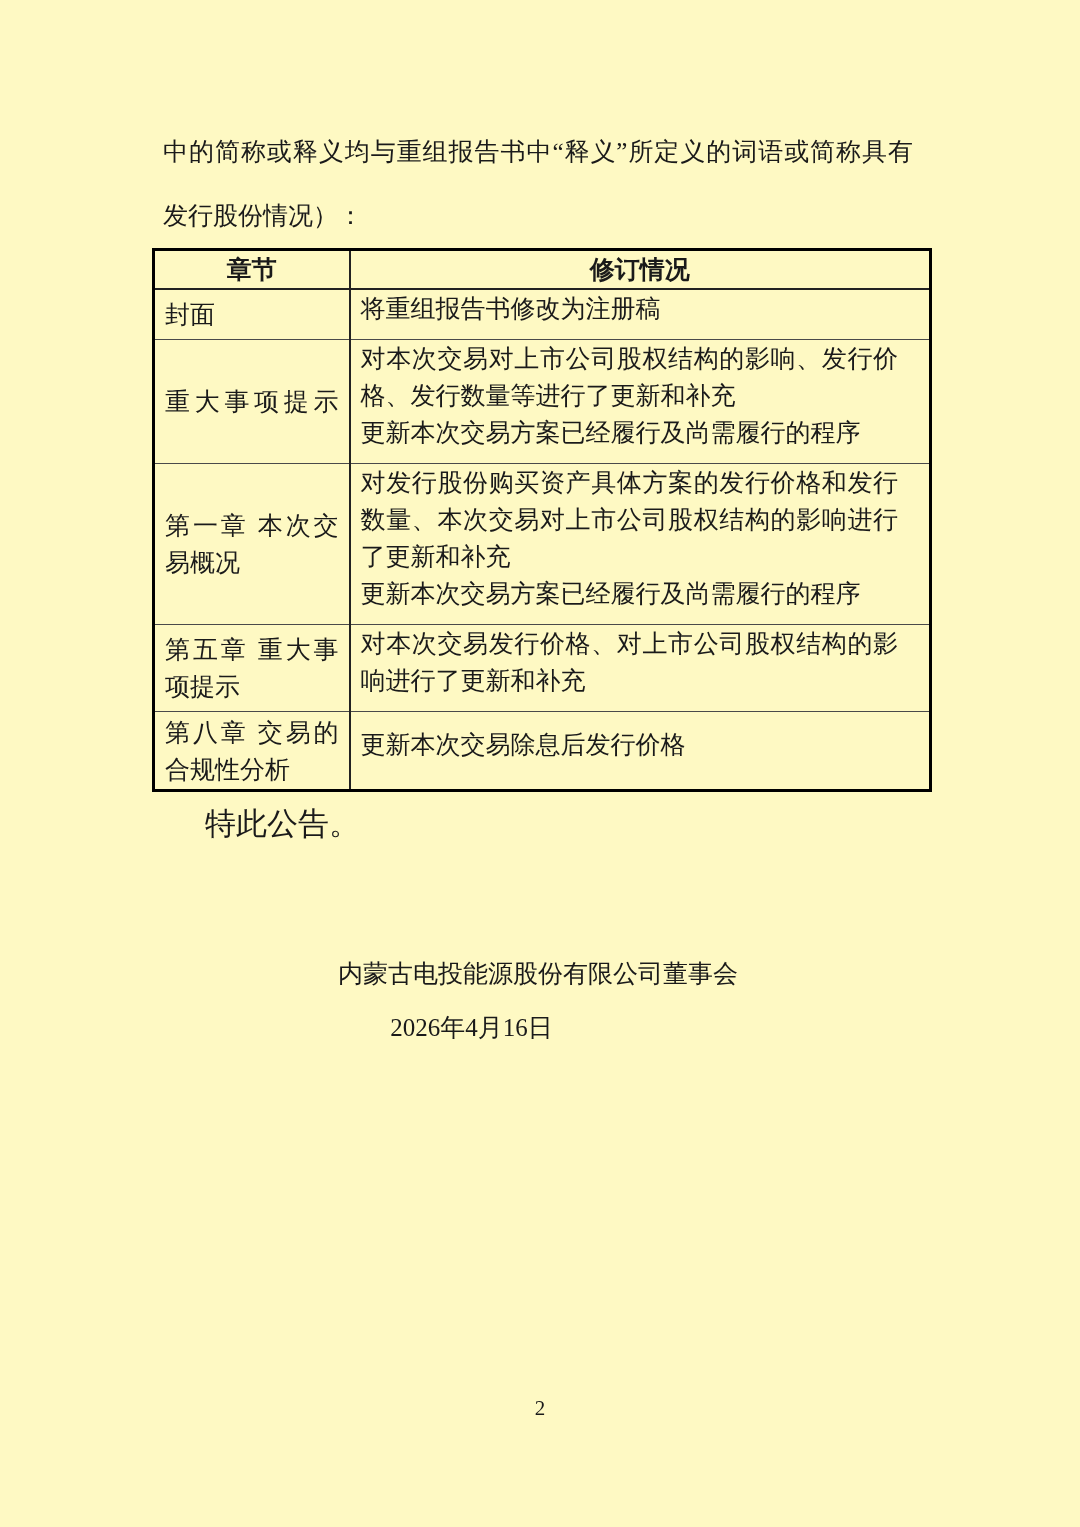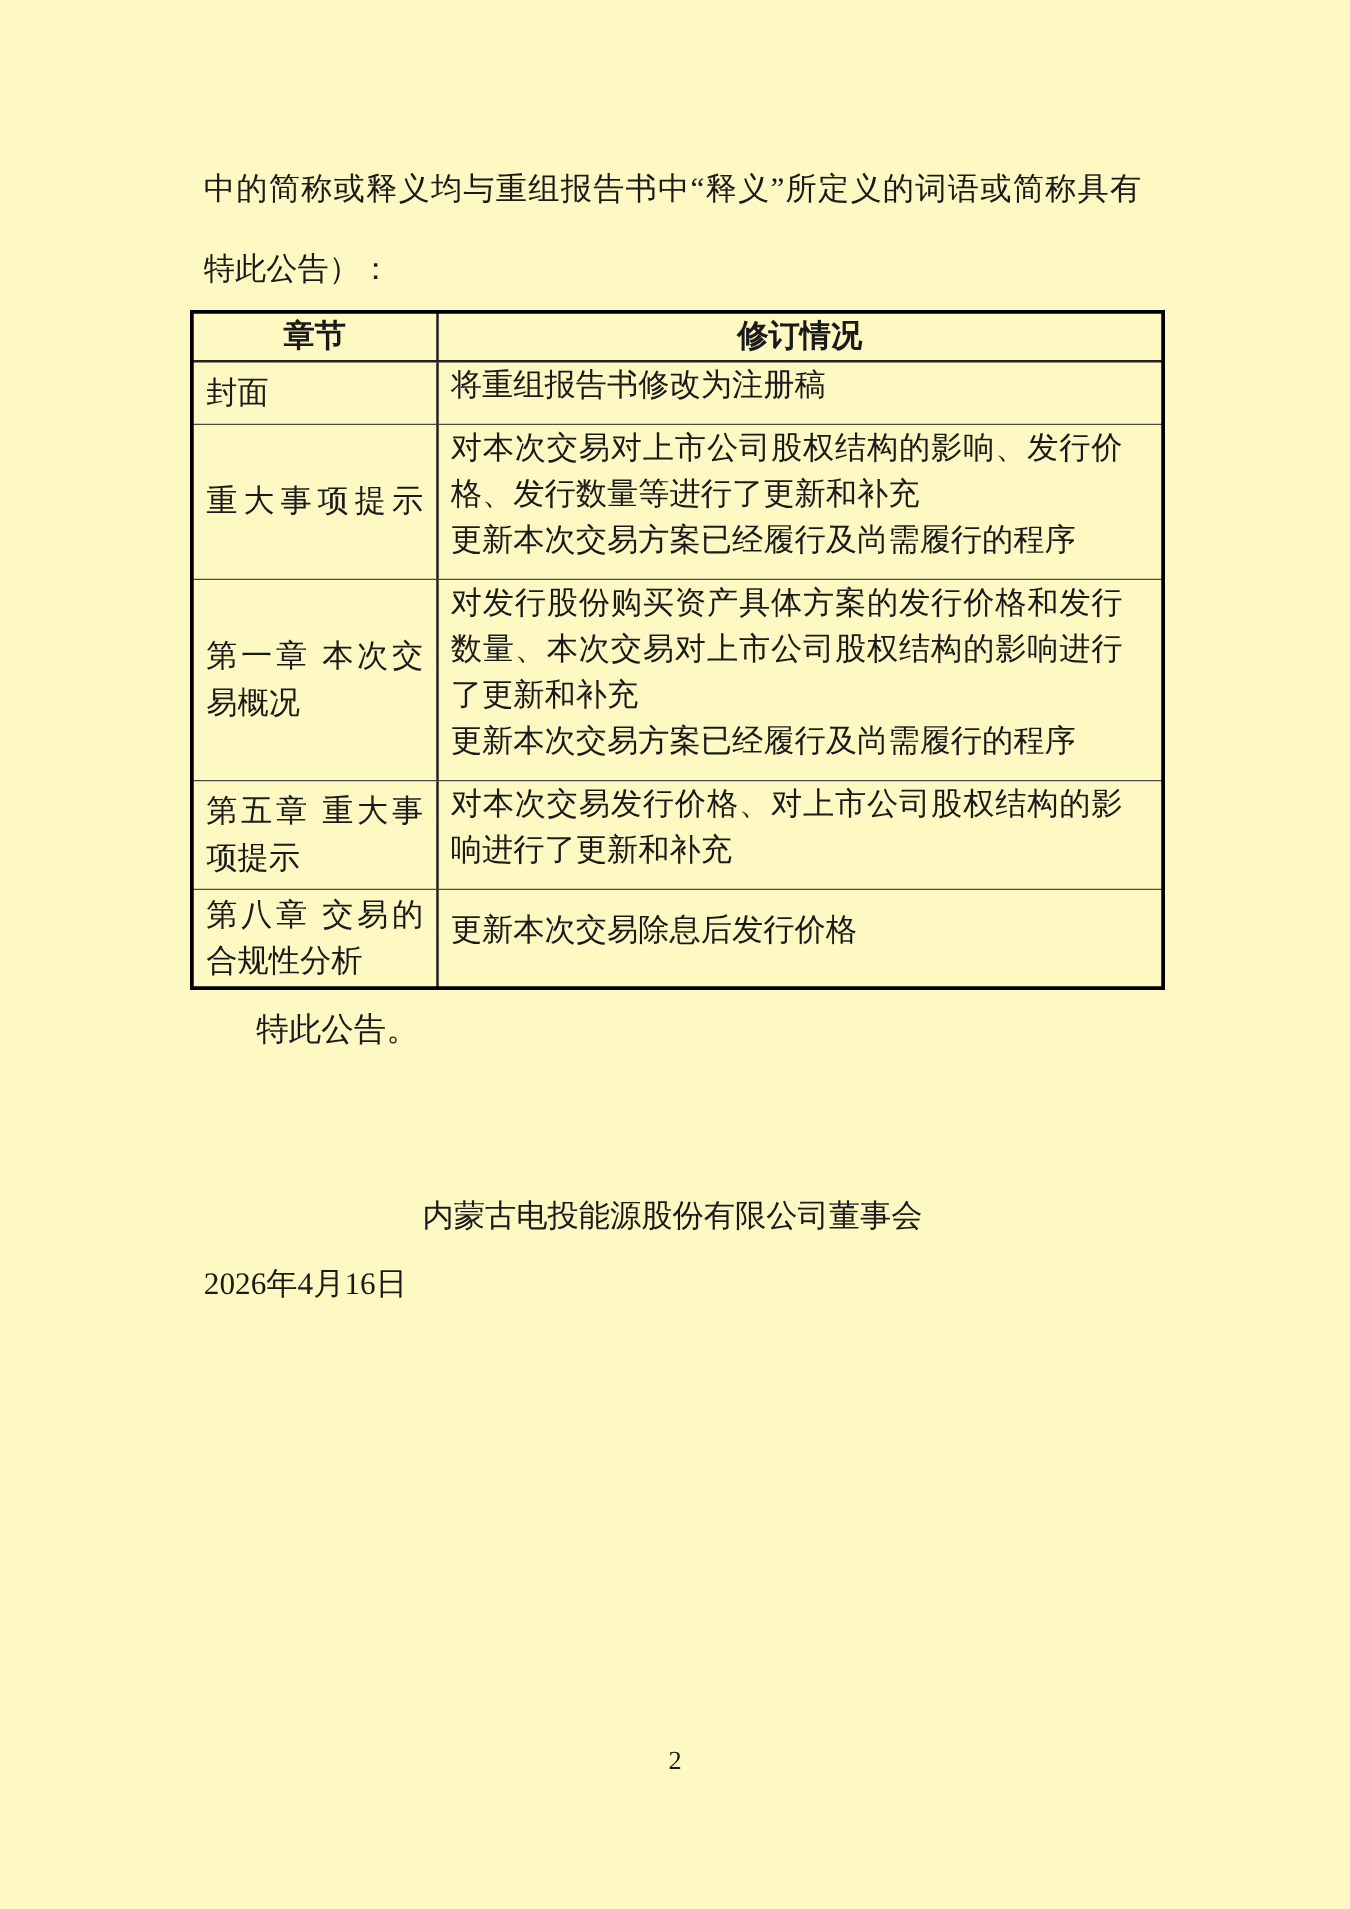--- a/index.html
+++ b/index.html
@@ -70,54 +70,54 @@
   td.rev { padding: 0 31px 12px 10px; }
   .para { text-align: justify; }
   tr.r0 { height: 37px; }
   tr.r1 { height: 113px; }
   tr.r2 { height: 148px; }
   tr.r3 { height: 74px; }
   tr.r4 { height: 79px; }
   .closing {
     margin: 14px 0 0 0;
     padding-left: 42px;
-    font-size: 26px;
+    font-size: 31px;
     line-height: 36px;
   }
   .sig-company {
     margin: 114px 0 0 0;
     font-size: 25px;
     line-height: 36px;
     text-align: center;
   }
   .sig-date {
     margin: 18px 0 0 0;
     padding-right: 133px;
     font-size: 25px;
     line-height: 36px;
-    text-align: left;
+    text-align: center;
   }
   .page-num {
     position: absolute;
     top: 1394px;
     left: 0;
     width: 100%;
     text-align: center;
     font-size: 21px;
     line-height: 28px;
   }
 </style>
 </head>
 <body>
 
 <div class="page">
   <div class="content">
 
     <p class="intro-line line-stretch">中的简称或释义均与重组报告书中“释义”所定义的词语或简称具有</p>
-    <p class="intro-line">特此公告）：</p>
+    <p class="intro-line">发行股份情况）：</p>
 
     <table class="rev-table">
       <colgroup>
           <col class="c1">
           <col class="c2">
         </colgroup>
       <tbody>
         <tr>
           <th>章节</th>
           <th>修订情况</th>

